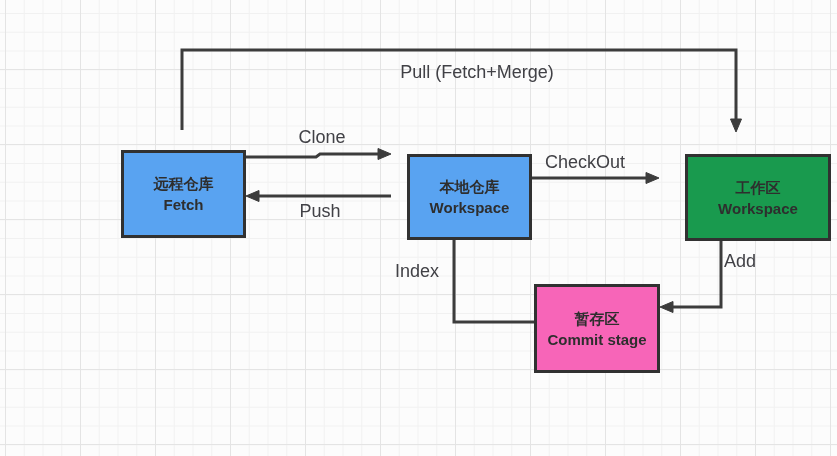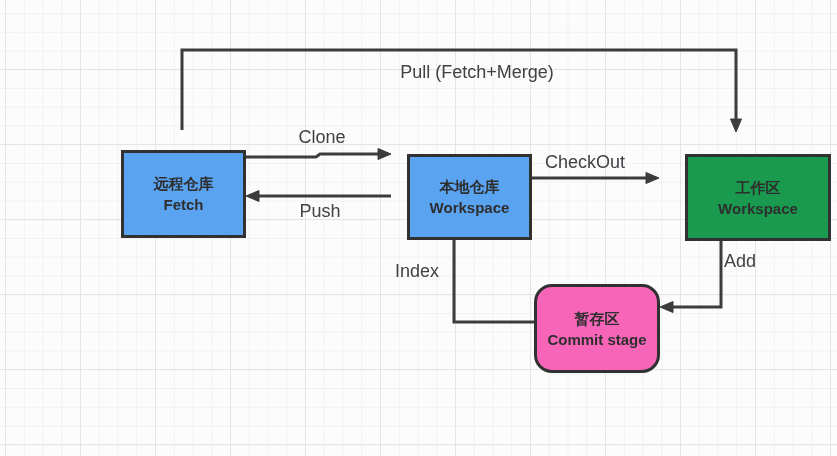--- a/index.html
+++ b/index.html
@@ -49,21 +49,21 @@
     text-align: center;
     font-weight: bold;
     font-size: 15px;
     line-height: 21px;
     color: #2e2e2e;
     margin-top: 20px;
   }
   .node-remote     { left: 121px; top: 130px; width: 125px; height: 88px; background: #59a3f1; }
   .node-repository { left: 407px; top: 134px; width: 125px; height: 86px; background: #59a3f1; }
   .node-workspace  { left: 685px; top: 134px; width: 146px; height: 87px; background: #199a4e; }
-  .node-index      { left: 534px; top: 264px; width: 126px; height: 89px; background: #f765b8; border-radius: 18px; }
+  .node-index      { left: 534px; top: 264px; width: 126px; height: 89px; background: #f765b8; }
   .edge-label {
     position: absolute;
     font-size: 18px;
     color: #414146;
     white-space: nowrap;
     transform: translateX(-50%);
   }
   .label-pull     { left: 477px; top: 62px; }
   .label-clone    { left: 322px; top: 127px; text-align: right; }
   .label-push     { left: 320px; top: 201px; }

